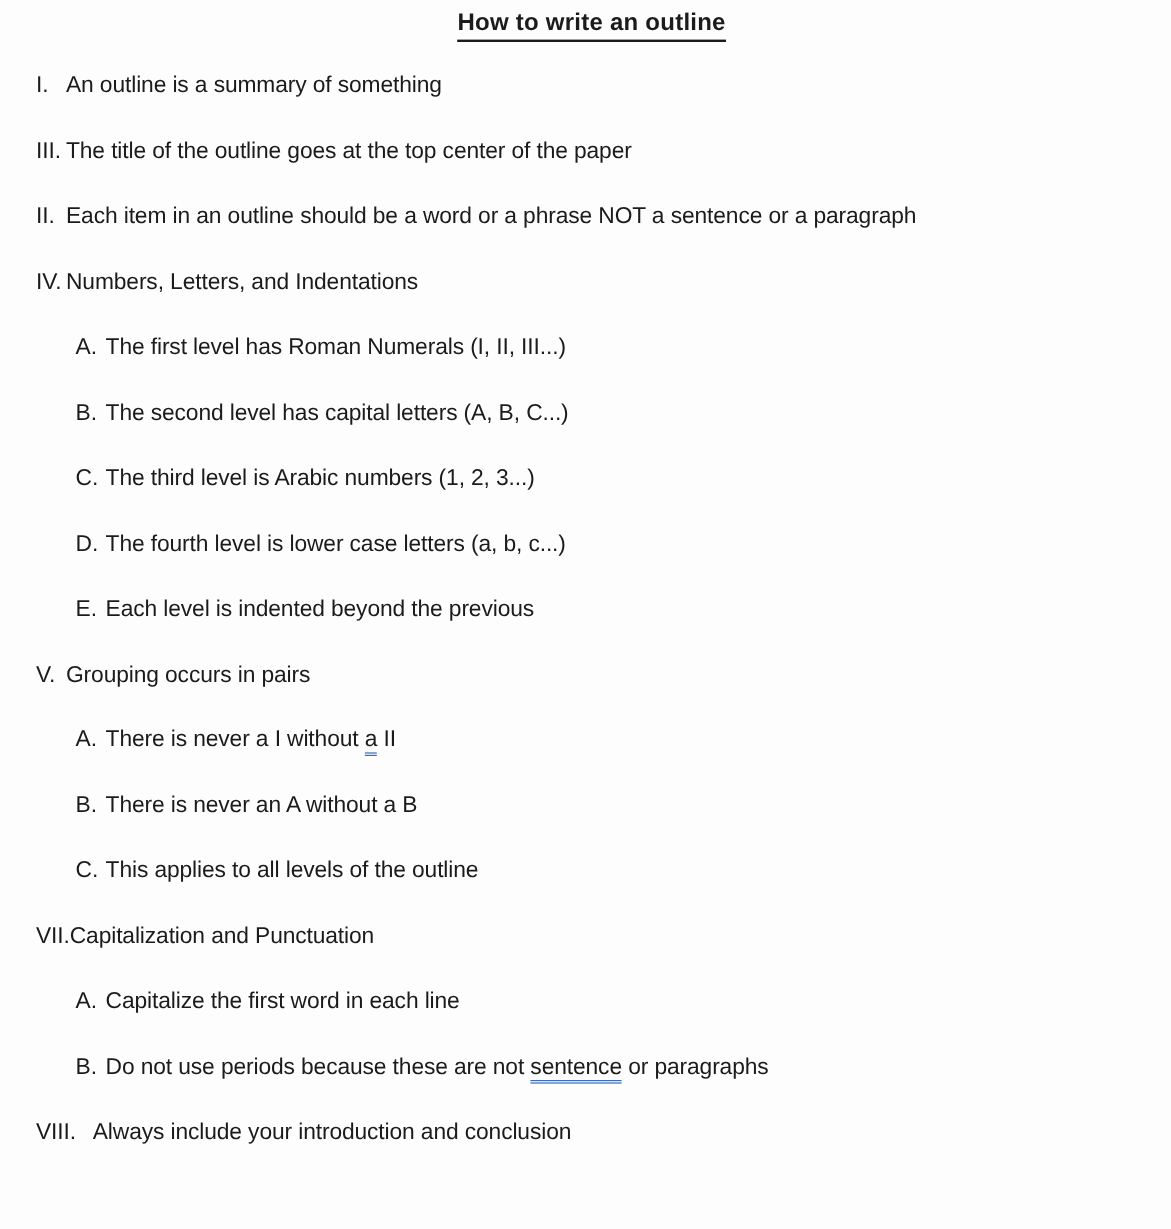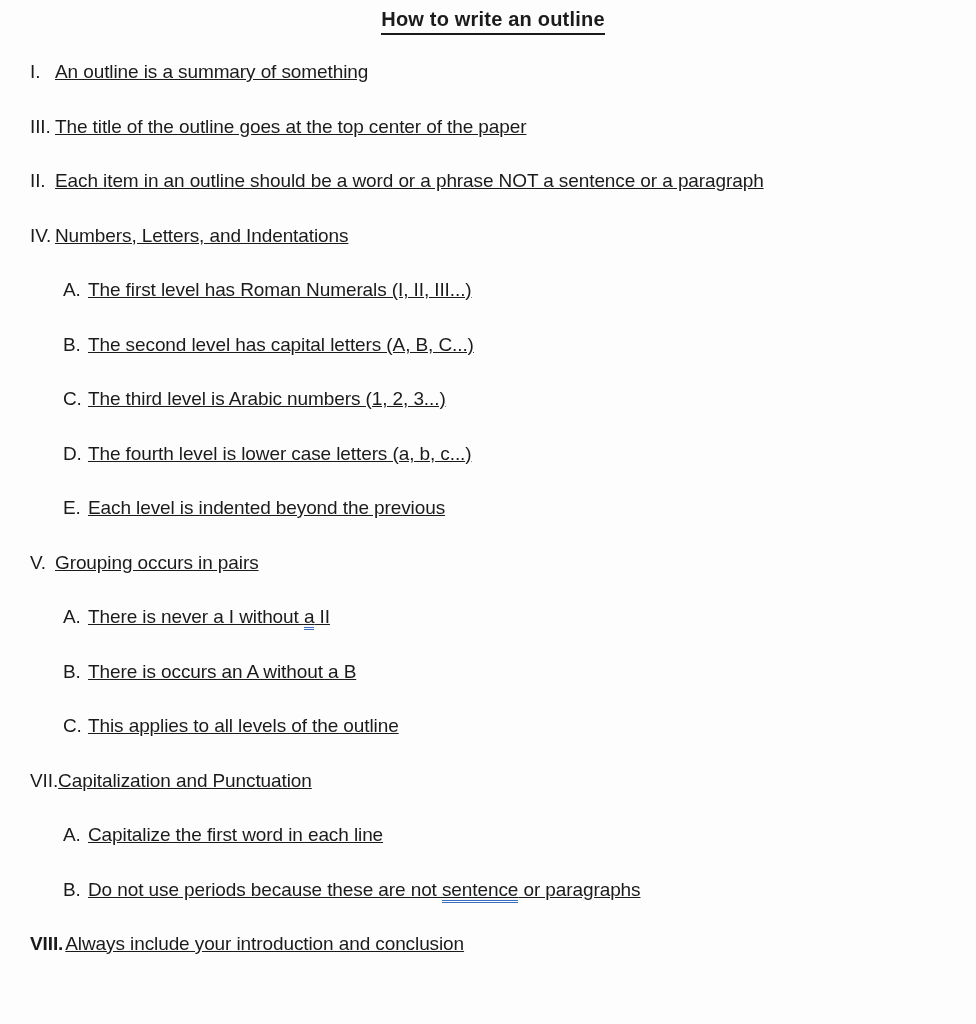--- a/index.html
+++ b/index.html
@@ -46,26 +46,24 @@
     letter-spacing: -0.1px;
   }
   .row .marker {
     flex: 0 0 auto;
     min-width: 25px;
   }
   .row.lvl2 {
     margin-left: 33px;
   }
   .row.viii .marker {
-    margin-right: 2px;
-    font-weight: bold;
+    margin-right: 14px;
   }
   .row .text {
     white-space: pre-wrap;
-    text-decoration: underline;
   }
   .gcheck {
     border-bottom: 3px double #3a6ebd;
     padding-bottom: 0px;
   }
   .gcheck:empty {
     border-bottom: none;
   }
 </style>
 </head>
@@ -129,21 +127,21 @@
       <span class="text"><span>Grouping occurs in pairs</span><span class="gcheck" style="border-bottom-color: rgb(58, 110, 189);"></span><span></span></span>
     </div>
 
     <div class="row lvl2">
       <span class="marker">A.</span>
       <span class="text"><span>There is never a I without </span><span class="gcheck" style="border-bottom-color: rgb(58, 110, 189);">a</span><span> II</span></span>
     </div>
 
     <div class="row lvl2">
       <span class="marker">B.</span>
-      <span class="text"><span>There is occurs an A without a B</span><span class="gcheck" style="border-bottom-color: rgb(58, 110, 189);"></span><span></span></span>
+      <span class="text"><span>There is never an A without a B</span><span class="gcheck" style="border-bottom-color: rgb(58, 110, 189);"></span><span></span></span>
     </div>
 
     <div class="row lvl2">
       <span class="marker">C.</span>
       <span class="text"><span>This applies to all levels of the outline</span><span class="gcheck" style="border-bottom-color: rgb(58, 110, 189);"></span><span></span></span>
     </div>
 
 
     <div class="row lvl1">
       <span class="marker">VII.</span>

